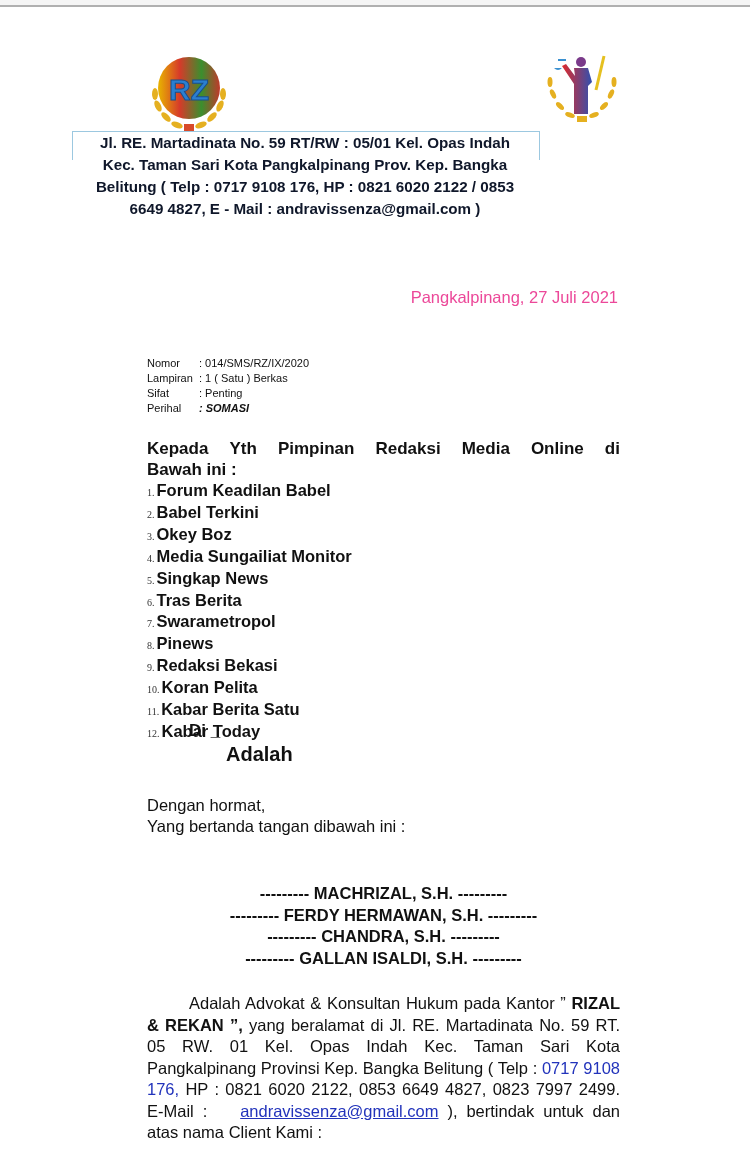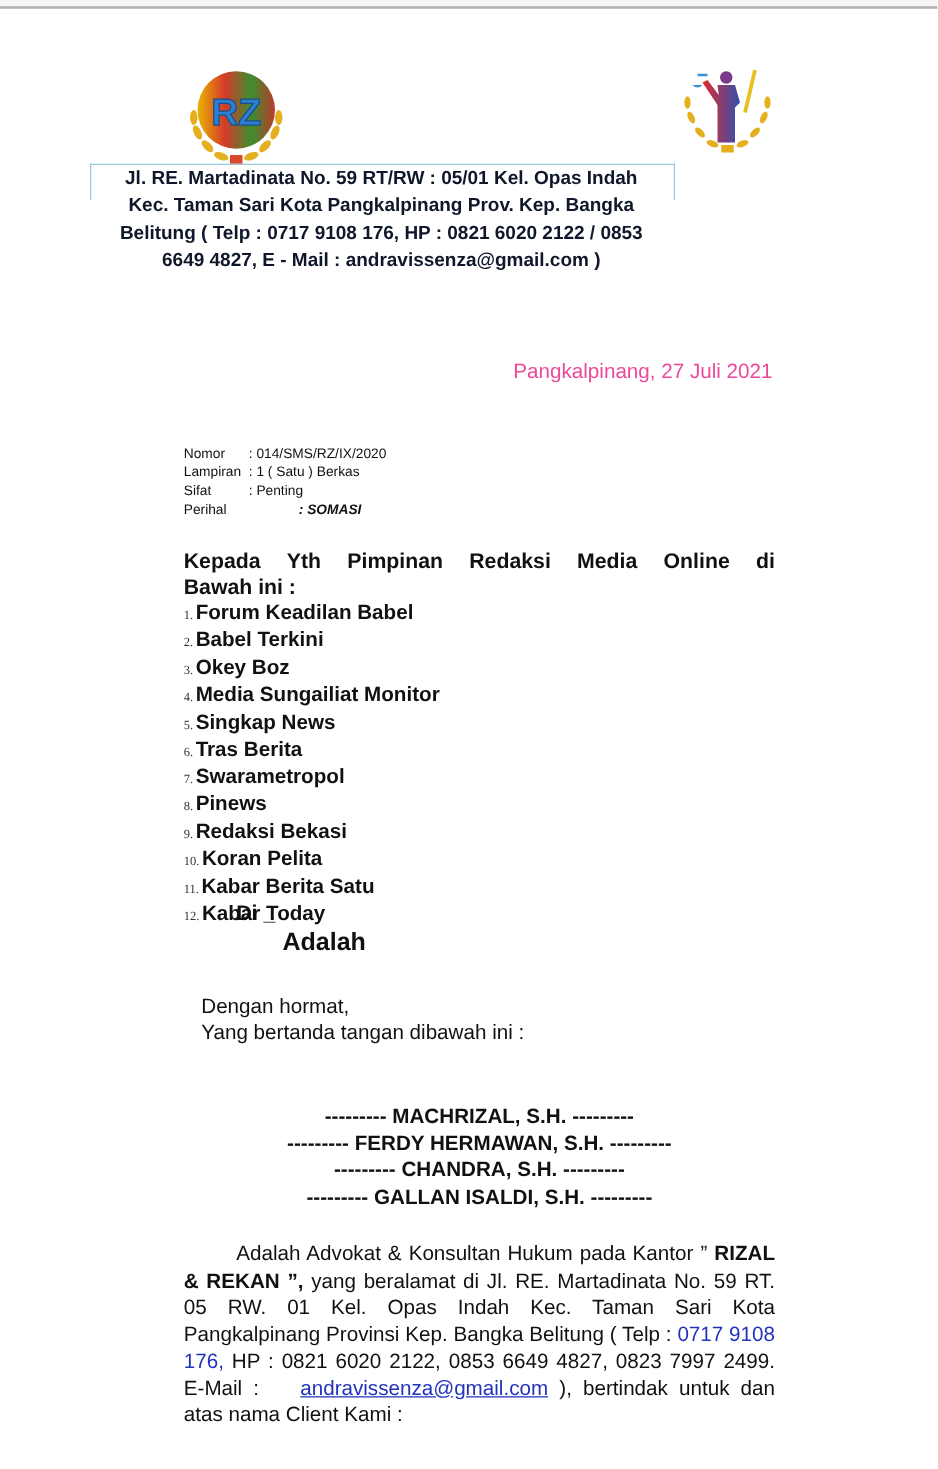--- a/index.html
+++ b/index.html
@@ -16,29 +16,29 @@
     border:1px solid #9cc8e0; border-bottom:none; border-right:1px solid #9cc8e0;
   }
   .addr {
     position:absolute; left:60px; top:132px; width:490px; text-align:center;
     font-weight:bold; font-size:15.2px; line-height:22px; color:#0f172a;
   }
   .date { position:absolute; right:132px; top:288px; font-size:16.5px; color:#ec4899; }
   .meta { position:absolute; left:147px; top:356px; font-size:11px; line-height:15px; }
   .meta .row { display:flex; }
   .meta .k { width:52px; }
-  .meta .v.bold { font-weight:bold; font-style:italic;margin-left:40px; }
+  .meta .v.bold { font-weight:bold; font-style:italic; }
   .kepada { position:absolute; left:147px; top:438px; width:473px; font-weight:bold; font-size:17px; line-height:21px; text-align:justify; text-align-last:left; }
   .kepada .l1 { display:flex; justify-content:space-between; }
   .list { position:absolute; left:147px; top:481px; font-weight:bold; font-size:16.5px; line-height:19.9px; }
   .list .item { display:flex; align-items:baseline; }
   .list .num { font-family:"Liberation Serif", serif; font-weight:normal; font-size:10px; margin-right:2px; color:#333; }
   .di { position:absolute; left:189px; top:721px; font-weight:bold; font-size:17px; }
   .tempat { position:absolute; left:226px; top:743px; font-weight:bold; font-size:20px; }
-  .greet { position:absolute; left:161px; top:795px; font-size:16.5px; line-height:21px; }
+  .greet { position:absolute; left:147px; top:795px; font-size:16.5px; line-height:21px; }
   .names { position:absolute; left:147px; top:883px; width:473px; text-align:center; font-weight:bold; font-size:16.5px; line-height:21.5px; }
   .para { position:absolute; left:147px; top:993px; width:473px; font-size:16.5px; line-height:21.5px; text-align:justify; }
   .para .indent { display:inline-block; width:42px; }
   .blue { color:#2233bb; }
   .link { color:#2233bb; text-decoration:underline;margin-left:24px; }
 </style>
 </head>
 <body>
 
 <div class="topbar"></div>

